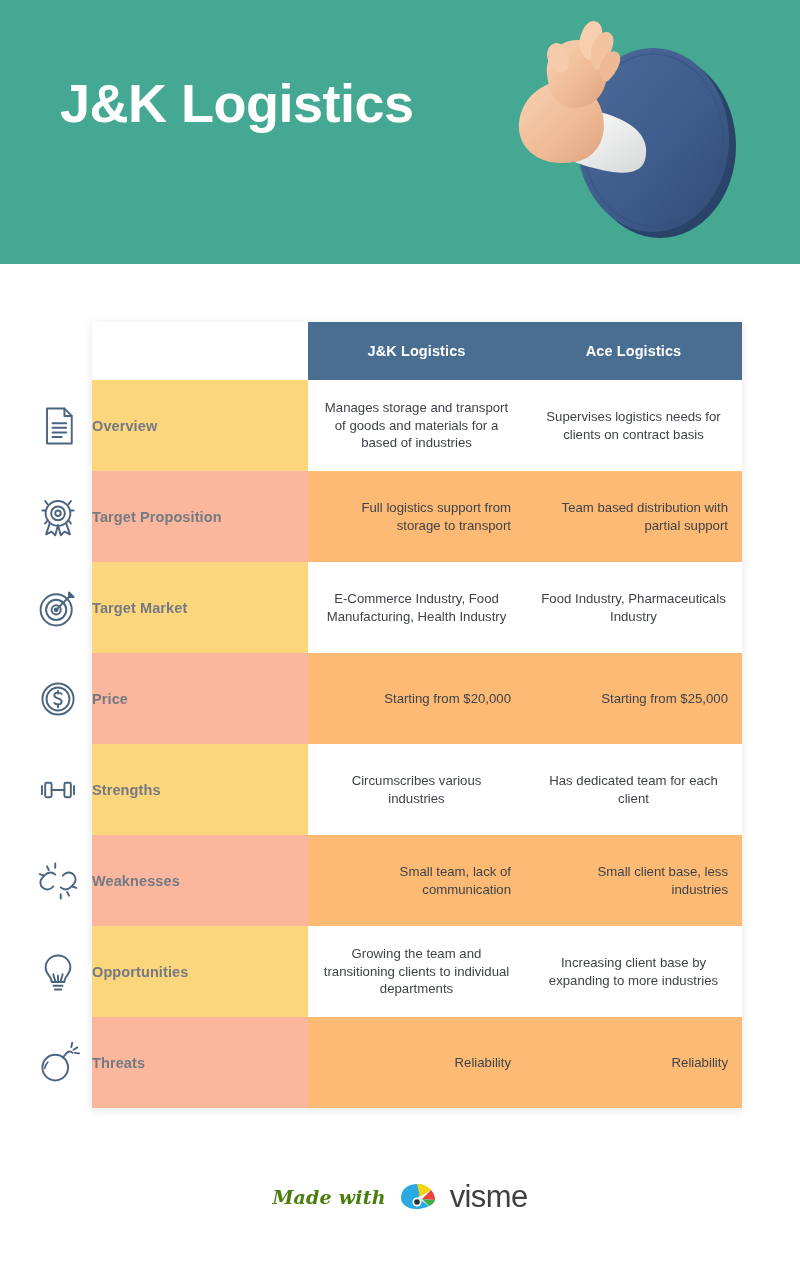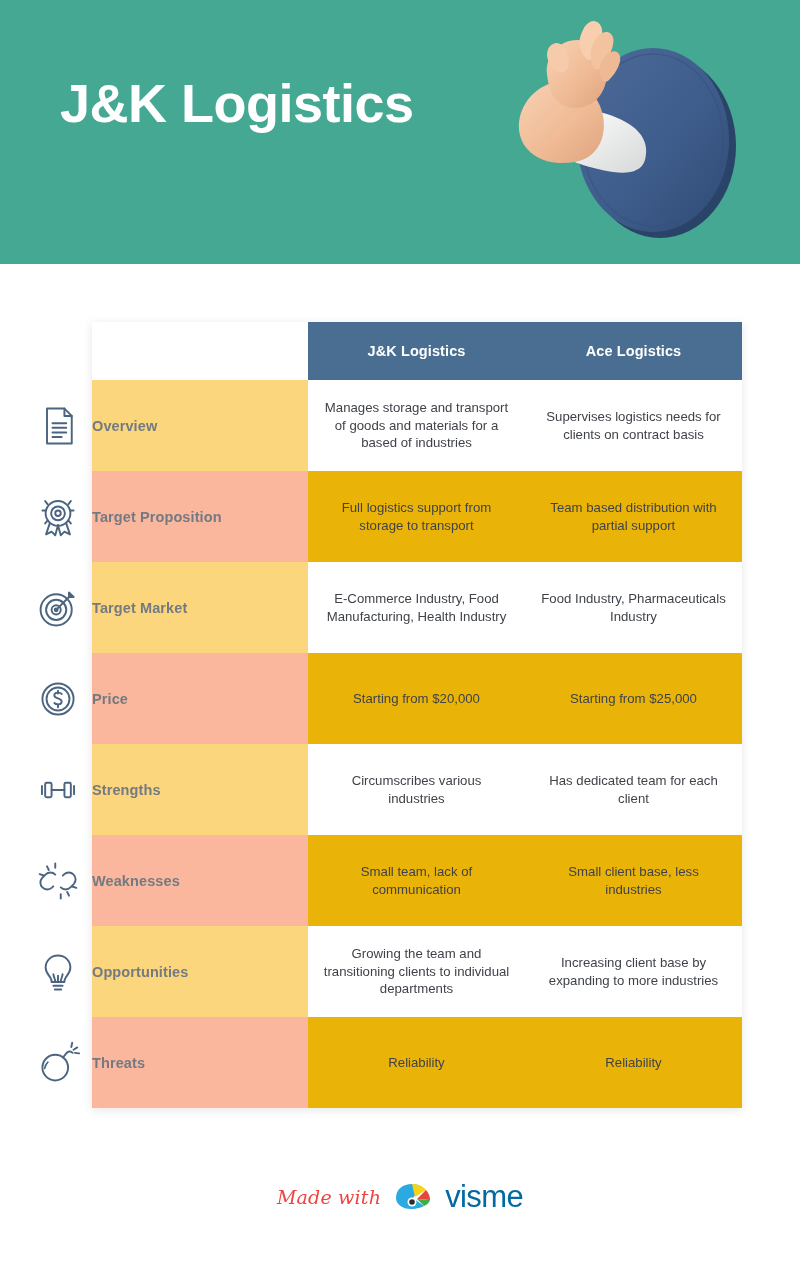--- a/index.html
+++ b/index.html
@@ -109,21 +109,21 @@
   td.row-val {
     text-align: center;
     vertical-align: middle;
     font-size: 13.2px;
     color: #3f4349;
     line-height: 1.33;
     padding: 6px 14px;
     height: 91px;
   }
   tr.band-light td.row-val { background: #ffffff; }
-  tr.band-grey  td.row-val { background: #eab308; }
+  tr.band-grey  td.row-val { background: #fdba74; text-align: right; }
 
   
   .icon-rail {
     position: absolute;
     left: 28px;
     top: 380px;
     width: 60px;
   }
   .rail-cell {
     height: 91px;
@@ -145,28 +145,28 @@
     width: 800px;
     height: 58px;
     display: flex;
     align-items: center;
     justify-content: center;
     gap: 12px;
   }
   .made-with {
     font-family: "DejaVu Serif", serif;
     font-style: italic;
-    font-weight: normal;
+    font-weight: bold;
     font-size: 19px;
-    color: #ef4444;
+    color: #4d7c0f;
     letter-spacing: 0.2px;
   }
   .visme-word {
     font-size: 31px;
-    color: #0369a1;
+    color: #404040;
     letter-spacing: -0.6px;
     font-weight: normal;
   }
   .visme-mark { width: 40px; height: 30px; display:block; }
 </style>
 </head>
 <body>
 
 <div class="banner">
   <div class="banner-title">J&amp;K Logistics</div>

